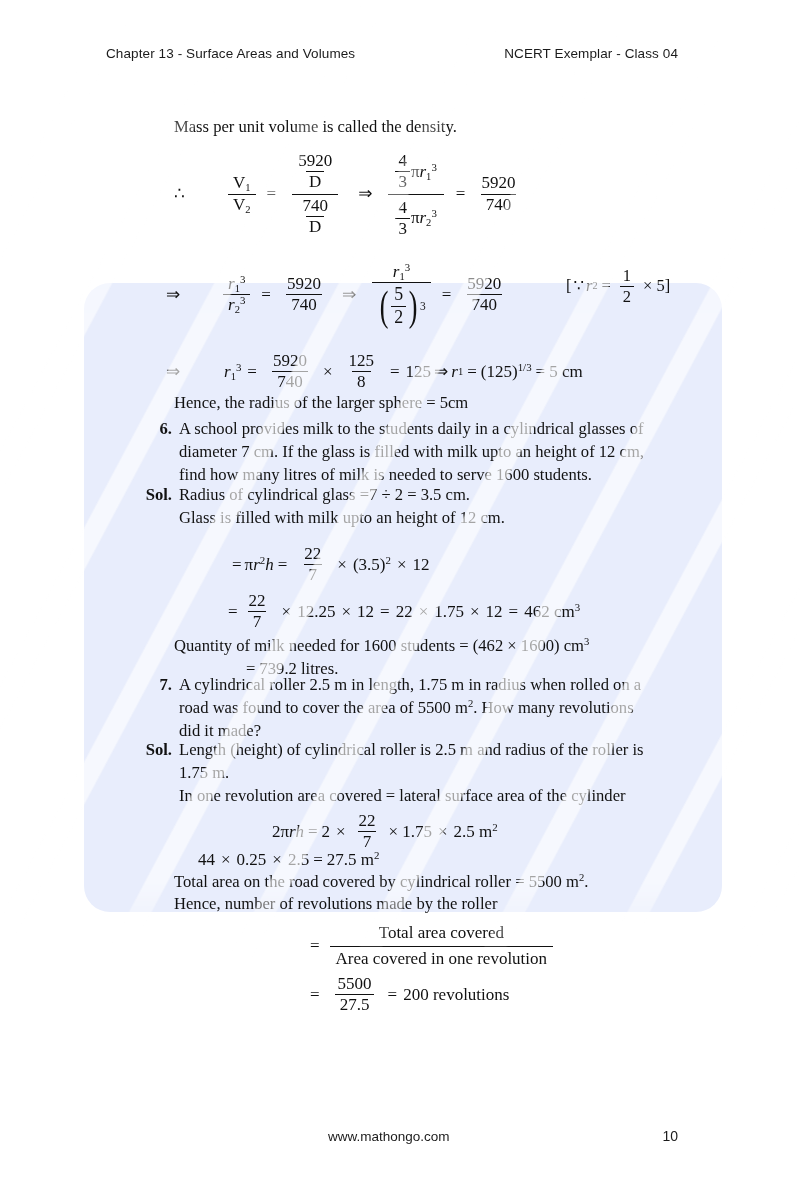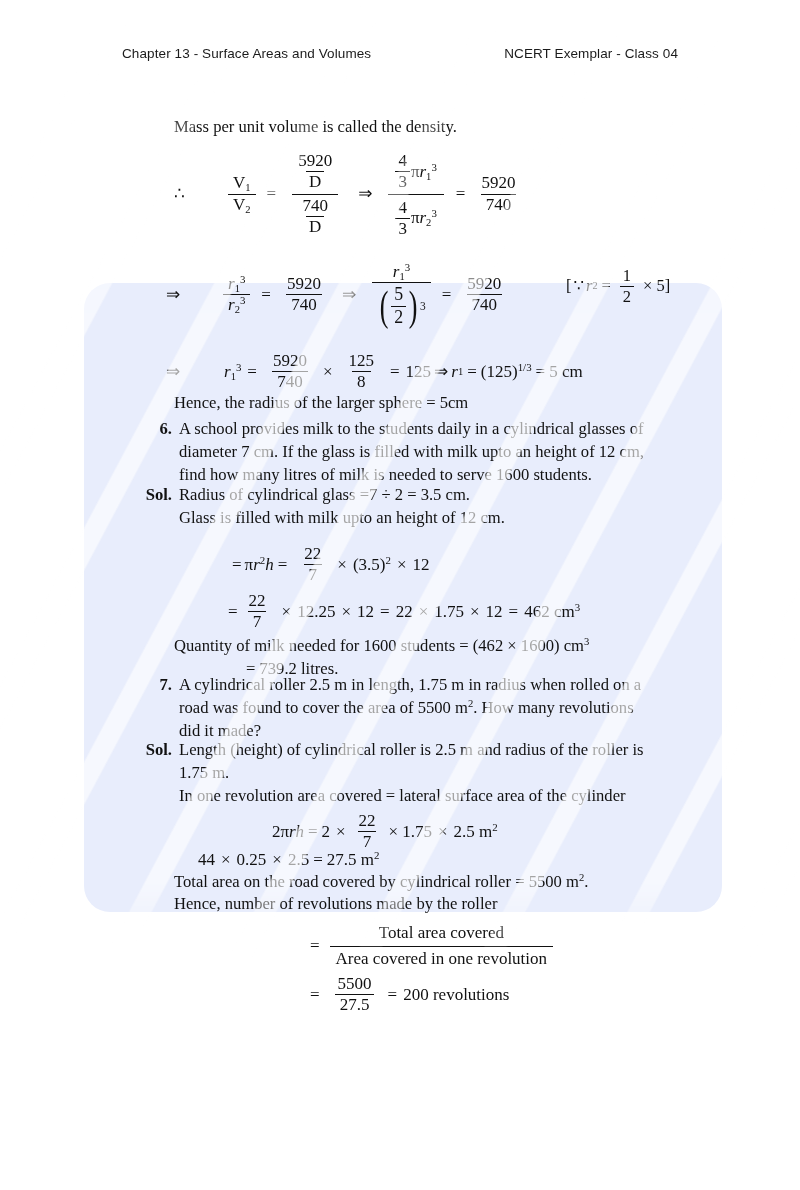--- a/index.html
+++ b/index.html
@@ -36,21 +36,21 @@
       rgba(255,255,255,0) 110px
     );
     -webkit-mask-image: linear-gradient(to bottom, transparent 0px, #000 330px, #000 880px, transparent 960px);
     mask-image: linear-gradient(to bottom, transparent 0px, #000 330px, #000 880px, transparent 960px);
   }
 
   
   .runhead {
     position: absolute;
     top: 46px;
-    left: 122px;
+    left: 106px;
     right: 122px;
     display: flex;
     justify-content: space-between;
     font-family: "Liberation Sans", sans-serif;
     font-size: 13.5px;
     color: #1b1b1b;
     letter-spacing: 0.1px;
     z-index: 4;
   }
 
@@ -456,14 +456,18 @@
         </span>
         <span class="op">=</span>
         <span>200 revolutions</span>
       </span>
     </div>
 
   </div>
 
   <div class="watermark"></div>
 
+  <div class="footer">
+    <span class="site">www.mathongo.com</span>
+    <span class="pg">10</span>
+  </div>
 
 </div>
 
 </body></html>

